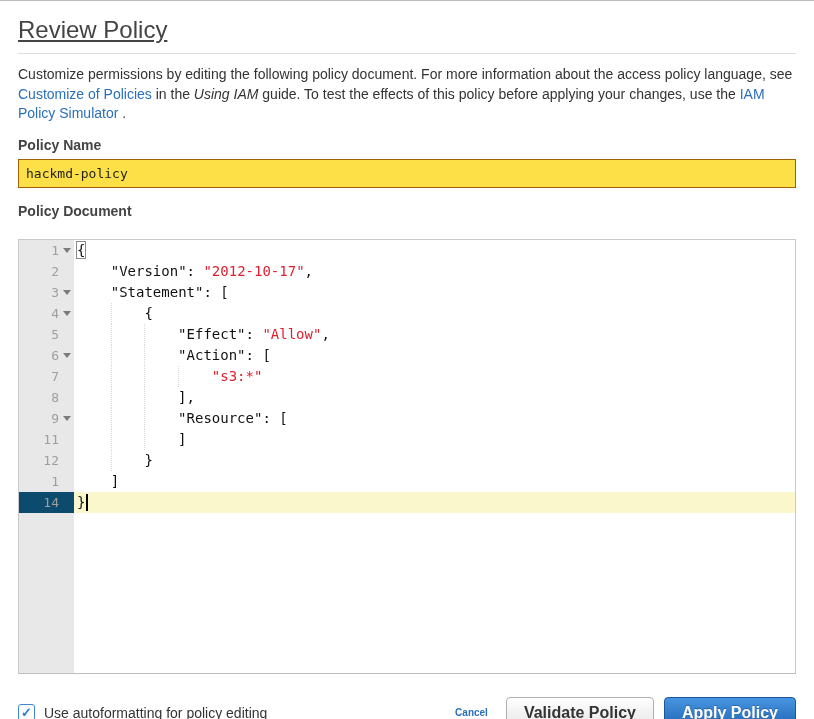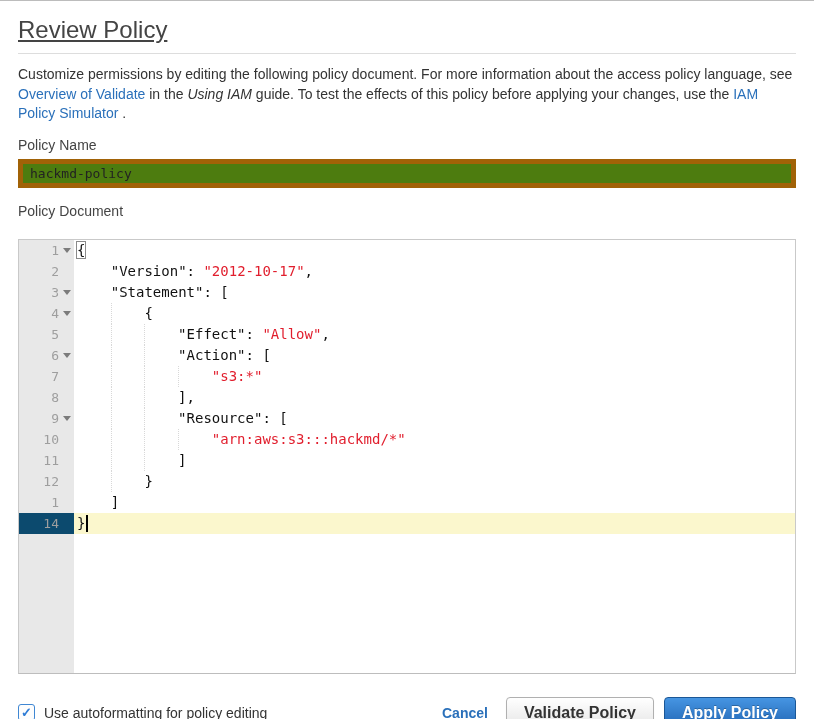--- a/index.html
+++ b/index.html
@@ -27,27 +27,27 @@
   .page{padding:0 18px;}
   h1{
     margin:15px 0 9px;font-size:24px;line-height:28px;font-weight:400;
     color:var(--heading-gray);
     text-decoration:underline;
   }
   hr.title-rule{border:none;border-top:1px solid #ddd;margin:0 0 11px;}
   p.intro{margin:0;font-size:14px;line-height:19.5px;color:var(--body-text);}
   p.intro a{color:var(--link-blue);text-decoration:none;}
   p.intro em{font-style:italic;margin-top:32px;}
-  .field-label{font-size:14px;font-weight:normal;color:var(--heading-gray);}
+  .field-label{font-size:14px;font-weight:bold;color:var(--heading-gray);}
   .label-name{margin:13px 0 6px;}
   .label-doc{margin:15px 0 20px;}
   input.name-input{
-    width:100%;height:29px;border:5px solid #a16207;padding:4px 7px;
+    width:100%;height:29px;border:1px solid #a16207;padding:4px 7px;
     font-family:"DejaVu Sans Mono","Liberation Mono",monospace;font-size:13px;
-    color:#222;background:#4d7c0f;border-radius:0;outline:none;
+    color:#222;background:#fde047;border-radius:0;outline:none;
   }
   .editor{
     position:relative;height:435px;margin-top:0;
     border:1px solid var(--editor-border);border-bottom-color:#bdbdbd;
     background:#fff;overflow:hidden;
   }
   .gutter-bg{position:absolute;left:0;top:0;bottom:0;width:55px;background:var(--gutter-bg);}
   .rows{position:relative;}
   .row{display:flex;height:21px;}
   .gcell{
@@ -72,21 +72,21 @@
   .cursor{display:inline-block;width:2px;height:17px;background:#000;vertical-align:middle;margin-left:1px;}
   .footer{display:flex;align-items:center;justify-content:space-between;margin-top:23px;}
   .autoformat{display:flex;align-items:center;}
   .checkbox{
     width:17px;height:17px;border:1px solid var(--checkbox-blue);border-radius:3px;
     background:#fdfdfd;display:flex;align-items:center;justify-content:center;cursor:pointer;flex:none;
   }
   .checkbox .check{color:#2e7cd6;font-size:13px;font-weight:bold;line-height:1;}
   .cb-label{margin-left:9px;font-size:14px;color:var(--body-text);}
   .actions{display:flex;align-items:center;}
-  a.cancel{color:var(--link-blue);font-size:14px;font-weight:bold;text-decoration:none;margin-right:18px;}
+  a.cancel{color:var(--link-blue);font-size:10px;font-weight:bold;text-decoration:none;margin-right:18px;}
   .btn{
     height:32px;padding:0 17px;font-family:"Liberation Sans",sans-serif;
     font-size:16px;font-weight:bold;border-radius:4px;cursor:pointer;
   }
   .btn-default{
     color:#333;border:1px solid #b0b0b0;
     background:linear-gradient(#ffffff,#e5e5e5);
     box-shadow:0 1px 1px rgba(0,0,0,0.08);
     margin-right:10px;
   }
@@ -99,21 +99,21 @@
 </head>
 <body>
 
 <div class="top-line"></div>
 
 <div class="page">
 
   <h1>Review Policy</h1>
   <hr class="title-rule">
 
-  <p class="intro"><span>Customize permissions by editing the following policy document. For more information about the access policy language, see </span><a href="#">Overview of Validate</a><span> in the </span><em>Using IAM</em><span> guide. To test the effects of this policy before applying your changes, use the </span><a href="#">IAM Policy Simulator</a><span> .</span></p>
+  <p class="intro"><span>Customize permissions by editing the following policy document. For more information about the access policy language, see </span><a href="#">Customize of Policies</a><span> in the </span><em>Using IAM</em><span> guide. To test the effects of this policy before applying your changes, use the </span><a href="#">IAM Policy Simulator</a><span> .</span></p>
 
   <div class="field-label label-name">Policy Name</div>
   <input class="name-input" type="text" value="hackmd-policy" style="">
 
   <div class="field-label label-doc">Policy Document</div>
 
   <div class="editor">
     <div class="gutter-bg"></div>
     <div class="rows" id="editor-rows">
         <div class="row">
@@ -181,27 +181,20 @@
           <div class="ccell"><span class="ind"></span><span class="ind"></span><span class="ind"></span><span class="tok plain">],</span></div>
         </div>
         <div class="row">
           <div class="gcell">
             <span>9</span>
             <span class="fold-slot">
               <span class="tri"></span>
             </span>
           </div>
           <div class="ccell"><span class="ind"></span><span class="ind"></span><span class="ind"></span><span class="tok plain">"Resource": [</span></div>
-        </div>
-        <div class="row">
-          <div class="gcell">
-            <span>10</span>
-            <span class="fold-slot"></span>
-          </div>
-          <div class="ccell"><span class="ind"></span><span class="ind"></span><span class="ind"></span><span class="ind"></span><span class="tok string">"arn:aws:s3:::hackmd/*"</span></div>
         </div>
         <div class="row">
           <div class="gcell">
             <span>11</span>
             <span class="fold-slot"></span>
           </div>
           <div class="ccell"><span class="ind"></span><span class="ind"></span><span class="ind"></span><span class="tok plain">]</span></div>
         </div>
         <div class="row">
           <div class="gcell">

